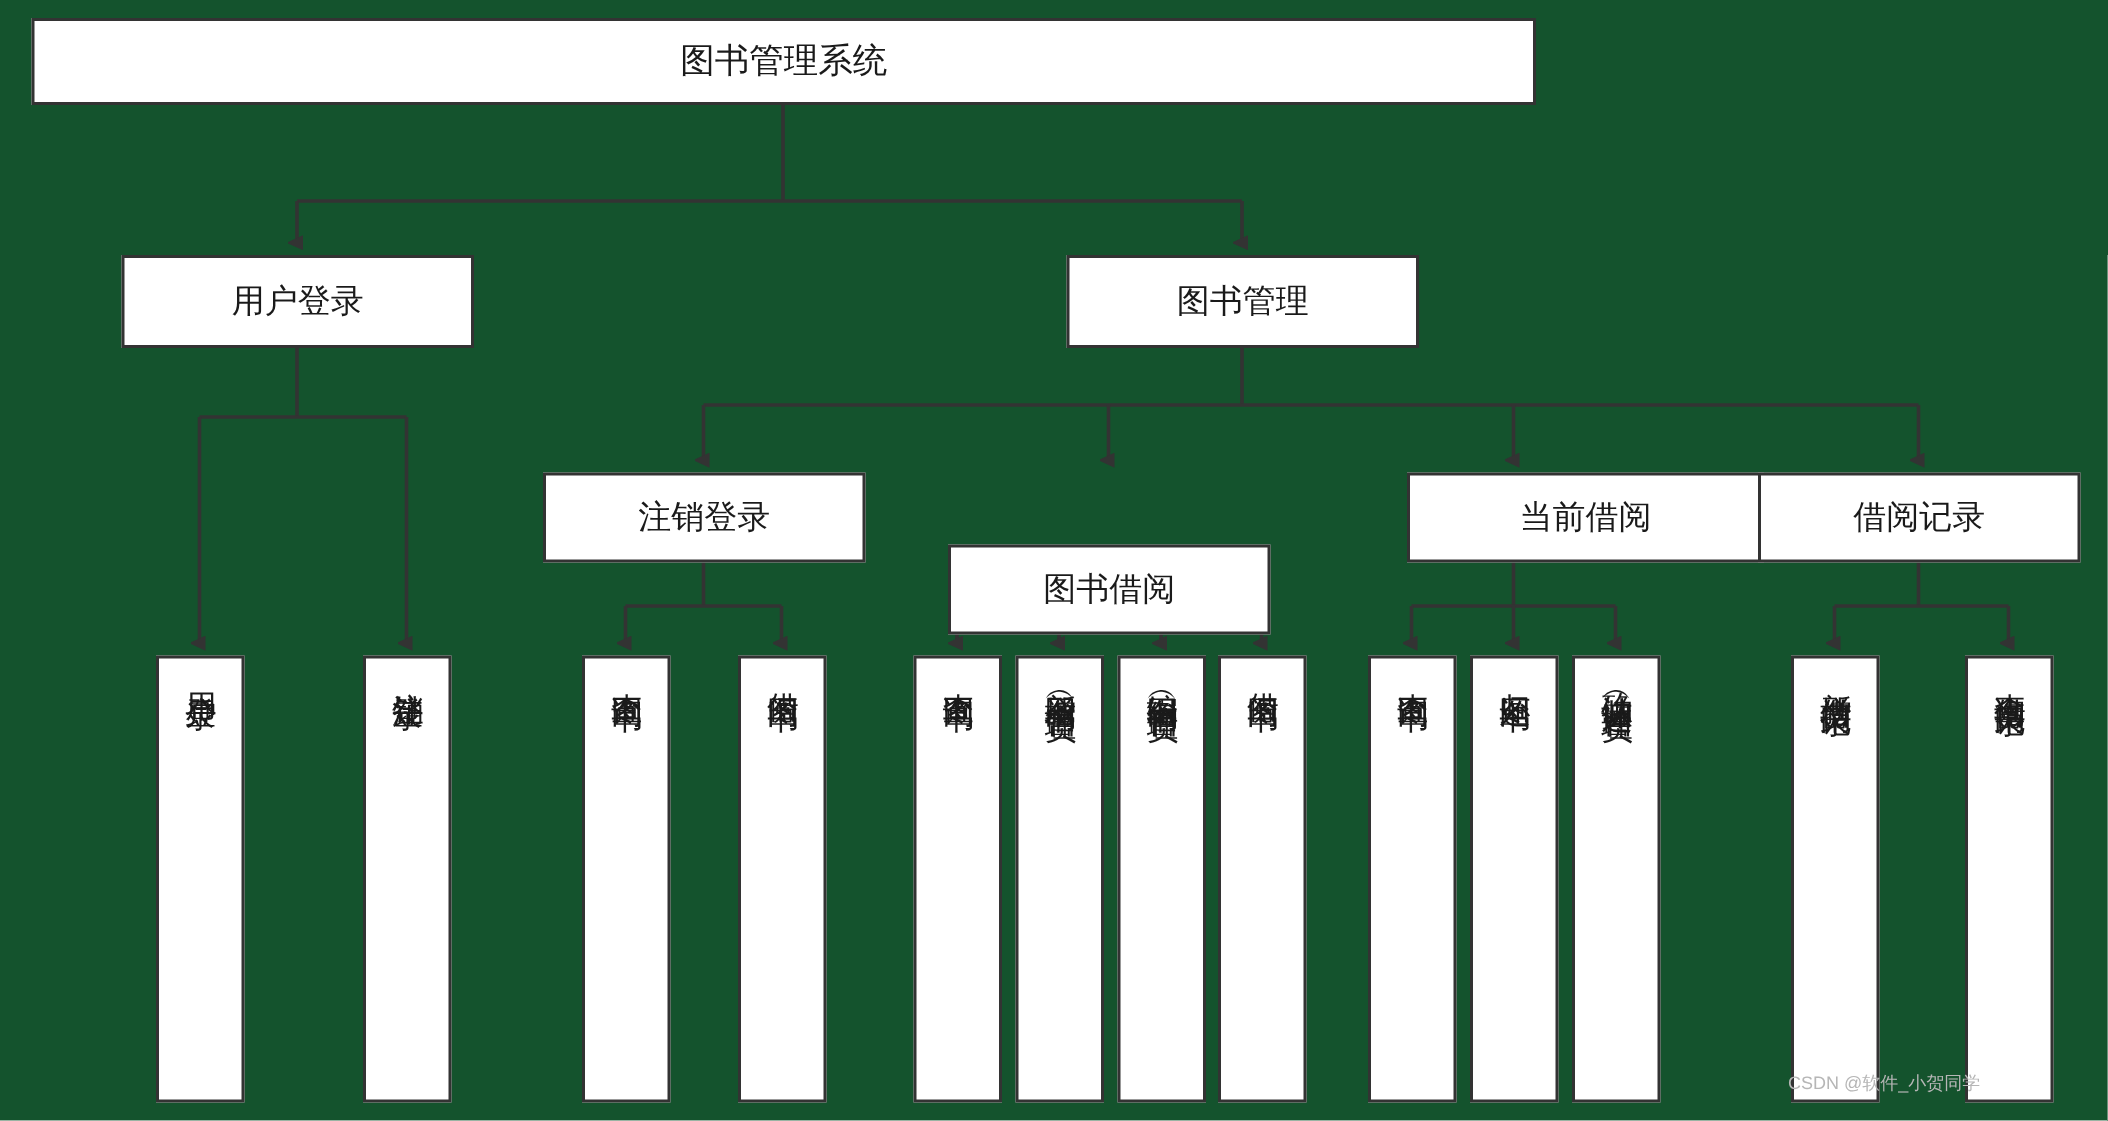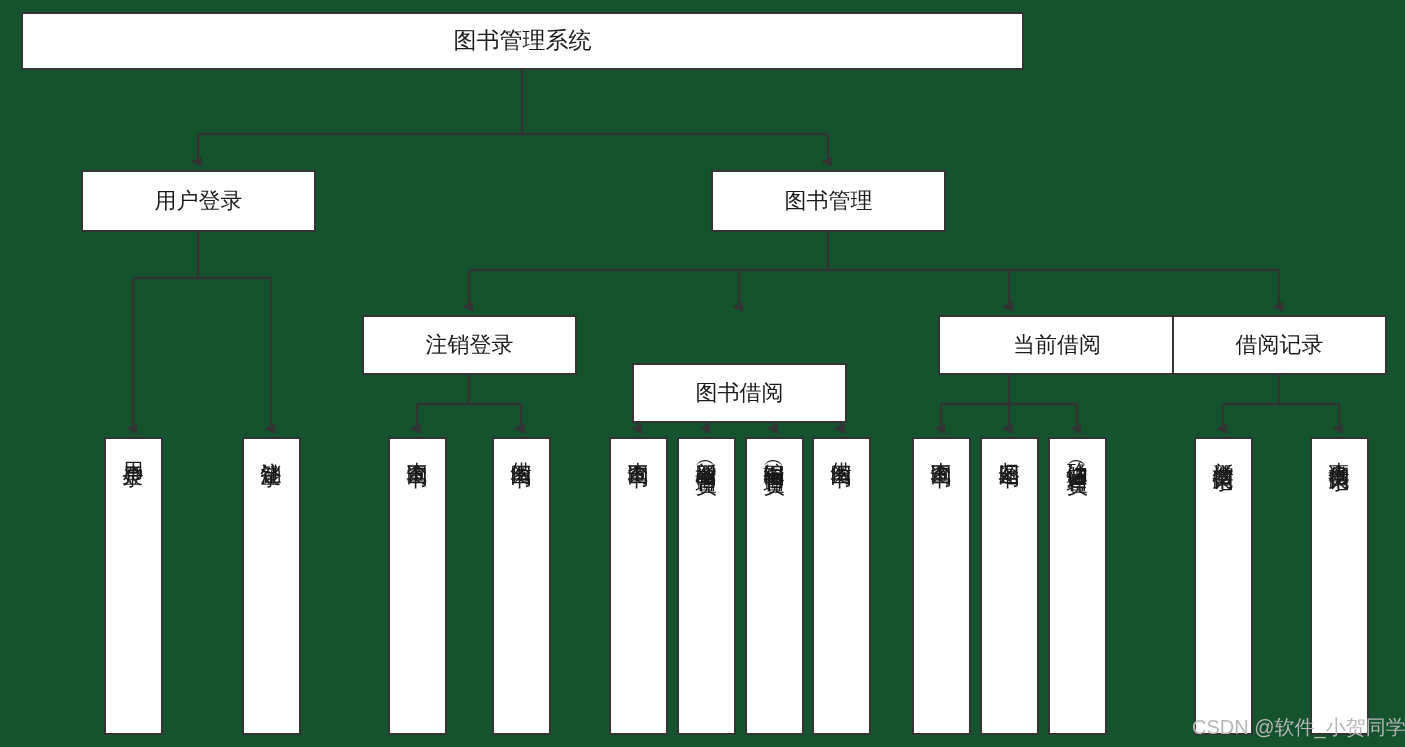--- a/index.html
+++ b/index.html
@@ -56,21 +56,21 @@
     writing-mode: vertical-rl;
     text-orientation: upright;
     font-size: 21px;
     letter-spacing: 2px;
     line-height: 1;
   }
   .watermark {
     position: absolute;
     left: 1192px;
     top: 714px;
-    font-size: 20px;
+    font-size: 12px;
     color: #b6b6b6;
     white-space: nowrap;
     z-index: 3;
   }
 </style>
 </head>
 <body>
 
 <div id="diagram-canvas">
 

